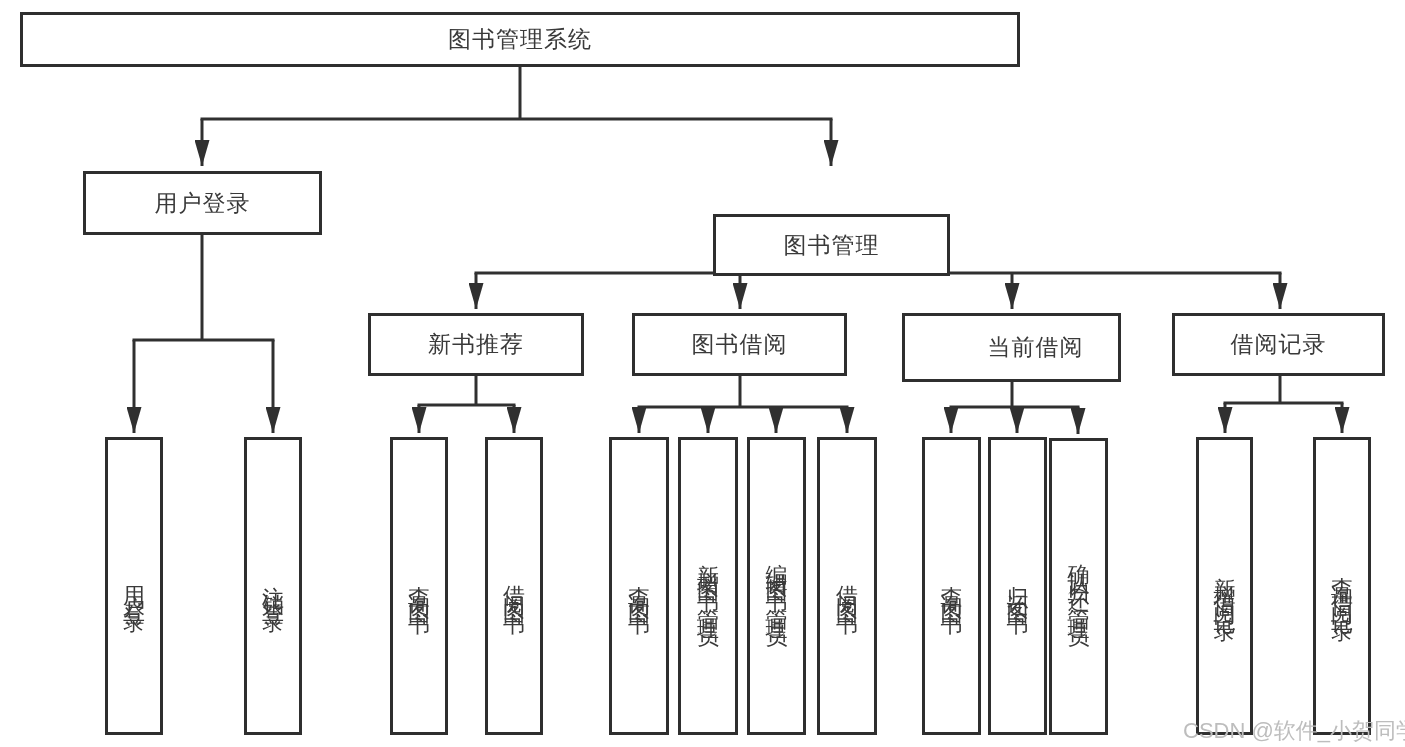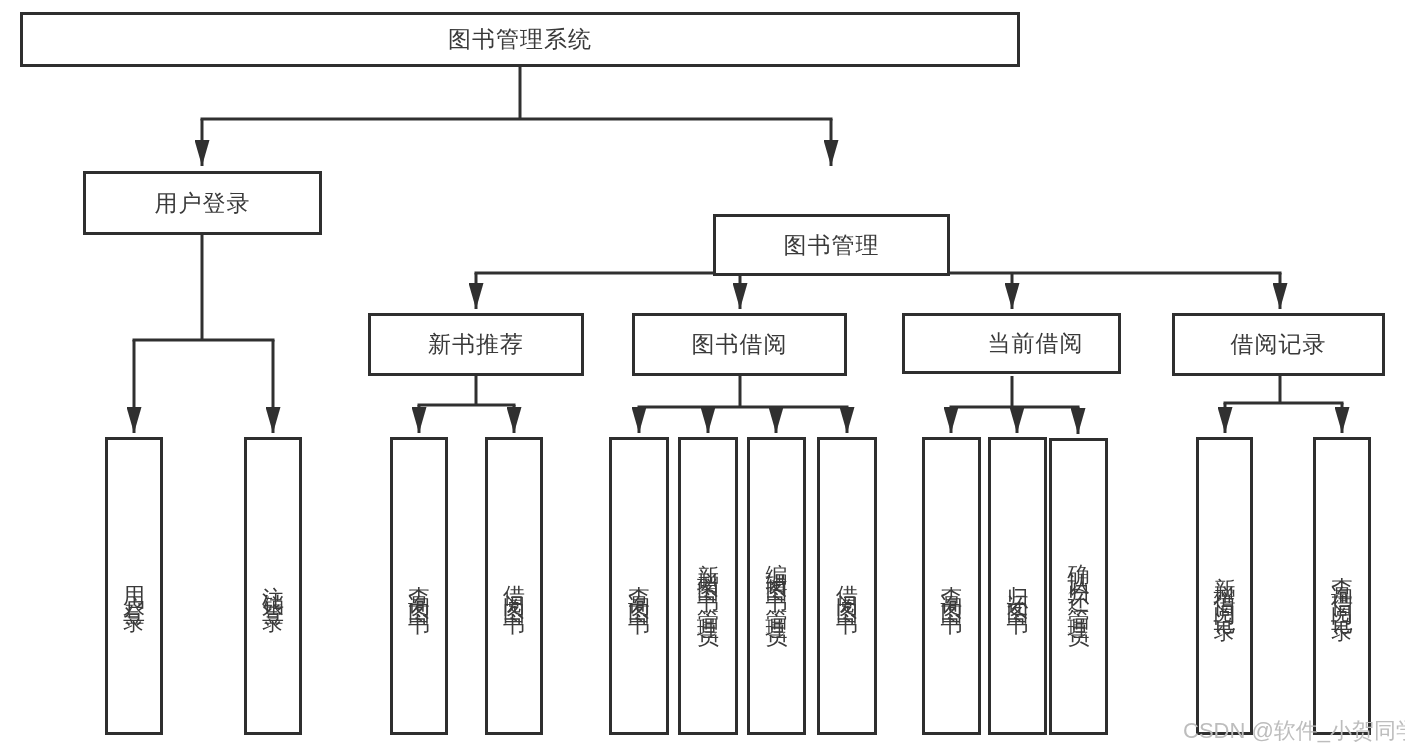--- a/index.html
+++ b/index.html
@@ -124,21 +124,21 @@
   <div class="node h-node" style="left:713px; top:170px; width:237px; height:62px;margin-top:44px;">
     <span>图书管理</span>
   </div>
 
   <div class="node h-node" style="left:368px; top:313px; width:216px; height:63px;font-family:Liberation Mono, monospace;">
     <span>新书推荐</span>
   </div>
   <div class="node h-node" style="left:632px; top:313px; width:215px; height:63px;">
     <span>图书借阅</span>
   </div>
-  <div class="node h-node" style="left:902px; top:313px; width:219px; height:61px;padding-left:48px;">
+  <div class="node h-node" style="left:902px; top:313px; width:219px; height:69px;padding-left:48px;">
     <span>当前借阅</span>
   </div>
   <div class="node h-node" style="left:1172px; top:313px; width:213px; height:63px;">
     <span>借阅记录</span>
   </div>
 
   <div class="node v-node" style="left:105px; top:437px; width:58px; height:298px;">
     <span class="vtext">用户登录</span>
   </div>
   <div class="node v-node" style="left:244px; top:437px; width:58px; height:298px;">

